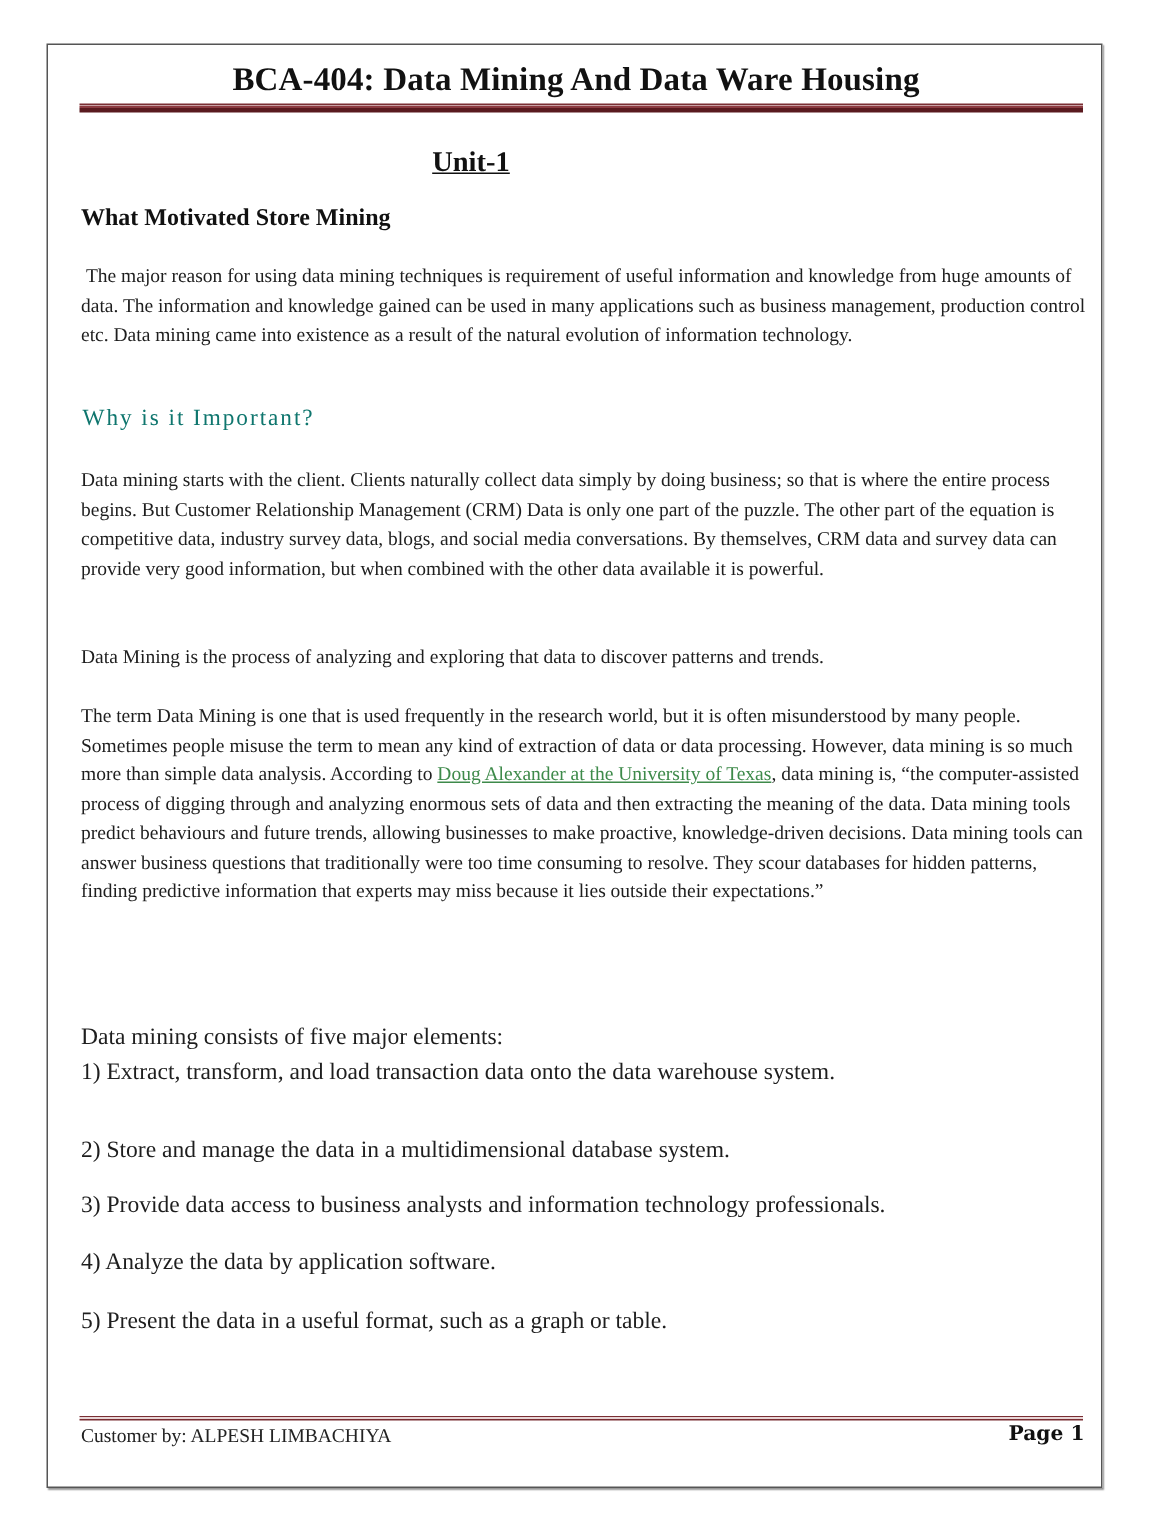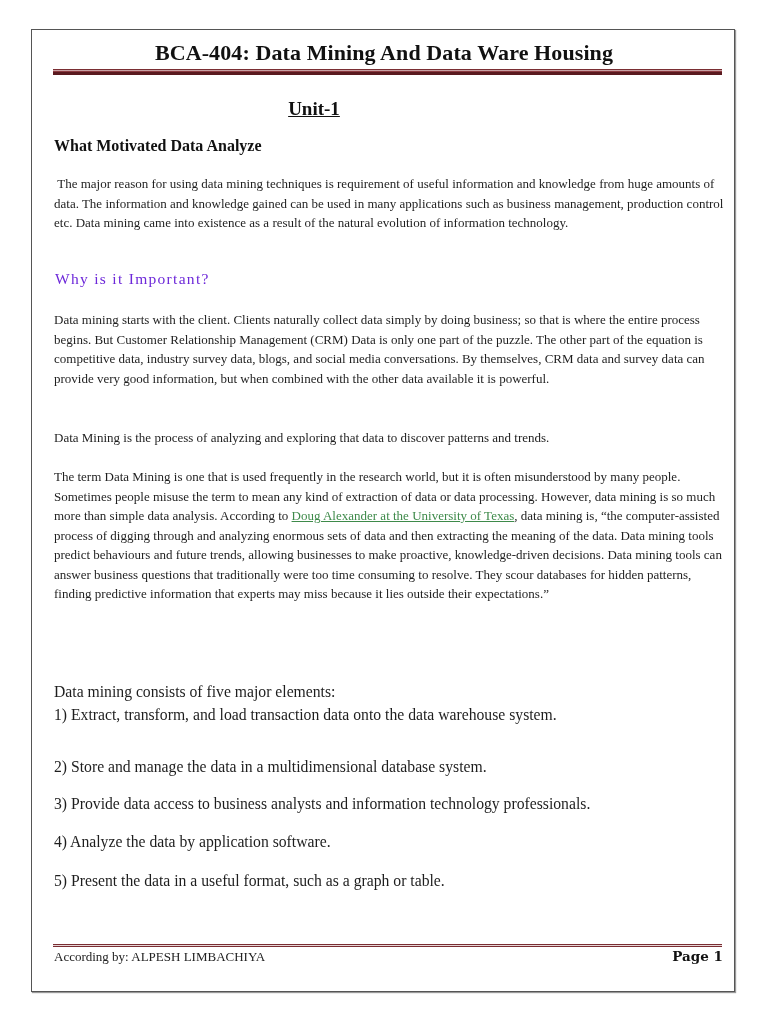--- a/index.html
+++ b/index.html
@@ -4,21 +4,21 @@
   <style>
     html, body { margin: 0; padding: 0; background: #ffffff; }
     body { width: 768px; height: 1024px; position: relative; overflow: hidden; font-family: "Liberation Serif", serif; color: #1a1a1a; }
     .page-border { position: absolute; left: 31px; top: 29px; width: 704px; height: 963px; border: 1.5px solid #555; box-sizing: border-box; box-shadow: 1px 1px 1px #999; }
     .header-title { position: absolute; left: 0; width: 768px; top: 40px; text-align: center; font-weight: bold; font-size: 22px; color: #111; letter-spacing: 0.1px; }
     .rule-top { position: absolute; left: 53px; width: 669px; top: 69px; height: 6px; background: linear-gradient(#7a2e33 0 1px, #c9a1a4 1px 2px, #8c3a40 2px 3px, #5a1a1f 3px 6px); }
     .unit { position: absolute; left: 0; width: 628px; top: 98px; text-align: center; font-weight: bold; font-size: 19px; text-decoration: underline; color: #111; }
     .h-motivated { position: absolute; left: 54px; top: 137px; font-weight: bold; font-size: 16px; color: #111; }
     .para { position: absolute; left: 54px; width: 670px; font-size: 13px; line-height: 19.5px; color: #1e1e1e; }
     .p1 { top: 174px; }
-    .h-important { position: absolute; left: 55px; top: 270px; font-size: 15.5px; letter-spacing: 1.3px; color: #6d28d9; }
+    .h-important { position: absolute; left: 55px; top: 270px; font-size: 15.5px; letter-spacing: 1.3px; color: #0f766e; }
     .p2 { top: 310px; }
     .p3 { top: 428px; }
     .p4 { top: 467px; }
     .link { color: #3e8a4a; text-decoration: underline; }
     .bold { font-weight: normal; }
     .list-intro { position: absolute; left: 54px; top: 683px; font-size: 15.7px; color: #1e1e1e; }
     .list-item { position: absolute; left: 54px; font-size: 15.7px; color: #1e1e1e; }
     .li1 { top: 706px; } .li2 { top: 758px; } .li3 { top: 795px; } .li4 { top: 833px; } .li5 { top: 872px; }
     .rule-bottom { position: absolute; left: 53px; width: 669px; top: 944px; height: 3px; background: linear-gradient(#7a2e33 0 1px, #e8d6d7 1px 2px, #7a2e33 2px 3px); }
     .footer-left { position: absolute; left: 54px; top: 949px; font-size: 13px; color: #222; }
@@ -26,30 +26,30 @@
   </style>
 </head>
 <body>
 
 <div class="page-border"></div>
 
 <div class="header-title">BCA-404: Data Mining And Data Ware Housing</div>
 <div class="rule-top"></div>
 <div class="unit">Unit-1</div>
 
-<div class="h-motivated">What Motivated Data Analyze</div>
+<div class="h-motivated">What Motivated Store Mining</div>
 <div class="para p1" style="white-space: pre-wrap;"> The major reason for using data mining techniques is requirement of useful information and knowledge from huge amounts of data. The information and knowledge gained can be used in many applications such as business management, production control etc. Data mining came into existence as a result of the natural evolution of information technology.</div>
 
 <div class="h-important">Why is it Important?</div>
 <div class="para p2">Data mining starts with the client.  Clients naturally collect data simply by doing business; so that is where the entire process begins.  But Customer Relationship Management (CRM) Data is only one part of the puzzle. The other part of the equation is competitive data, industry survey data, blogs, and social media conversations.  By themselves, CRM data and survey data can provide very good information, but when combined with the other data available it is powerful.</div>
 <div class="para p3">Data Mining is the process of analyzing and exploring that data to discover patterns and trends.</div>
 <div class="para p4"><span>The term Data Mining is one that is used frequently in the research world, but it is often misunderstood by many people.  Sometimes people misuse the term to mean any kind of extraction of data or data processing. However, data mining is so much more than simple data analysis. According to </span><span class="link">Doug Alexander at the University of Texas</span><span class="bold">, data mining is, “the</span><span> computer-assisted process of digging through and analyzing enormous sets of data and then extracting the meaning of the data. Data mining tools predict behaviours and future trends, allowing businesses to make proactive, knowledge-driven decisions. Data mining tools can answer business questions that traditionally were too time consuming to resolve. They scour databases for hidden patterns, finding predictive information that experts may miss because it lies outside their expectations.”</span></div>
 
 <div class="list-intro">Data mining consists of five major elements:</div>
 <div class="list-item li1">1) Extract, transform, and load transaction data onto the data warehouse system.</div>
 <div class="list-item li2">2) Store and manage the data in a multidimensional database system.</div>
 <div class="list-item li3">3) Provide data access to business analysts and information technology professionals.</div>
 <div class="list-item li4">4) Analyze the data by application software.</div>
 <div class="list-item li5">5) Present the data in a useful format, such as a graph or table.</div>
 
 <div class="rule-bottom"></div>
-<div class="footer-left">According by: ALPESH LIMBACHIYA</div>
+<div class="footer-left">Customer by: ALPESH LIMBACHIYA</div>
 <div class="footer-right">Page 1</div>
 
 </body></html>

